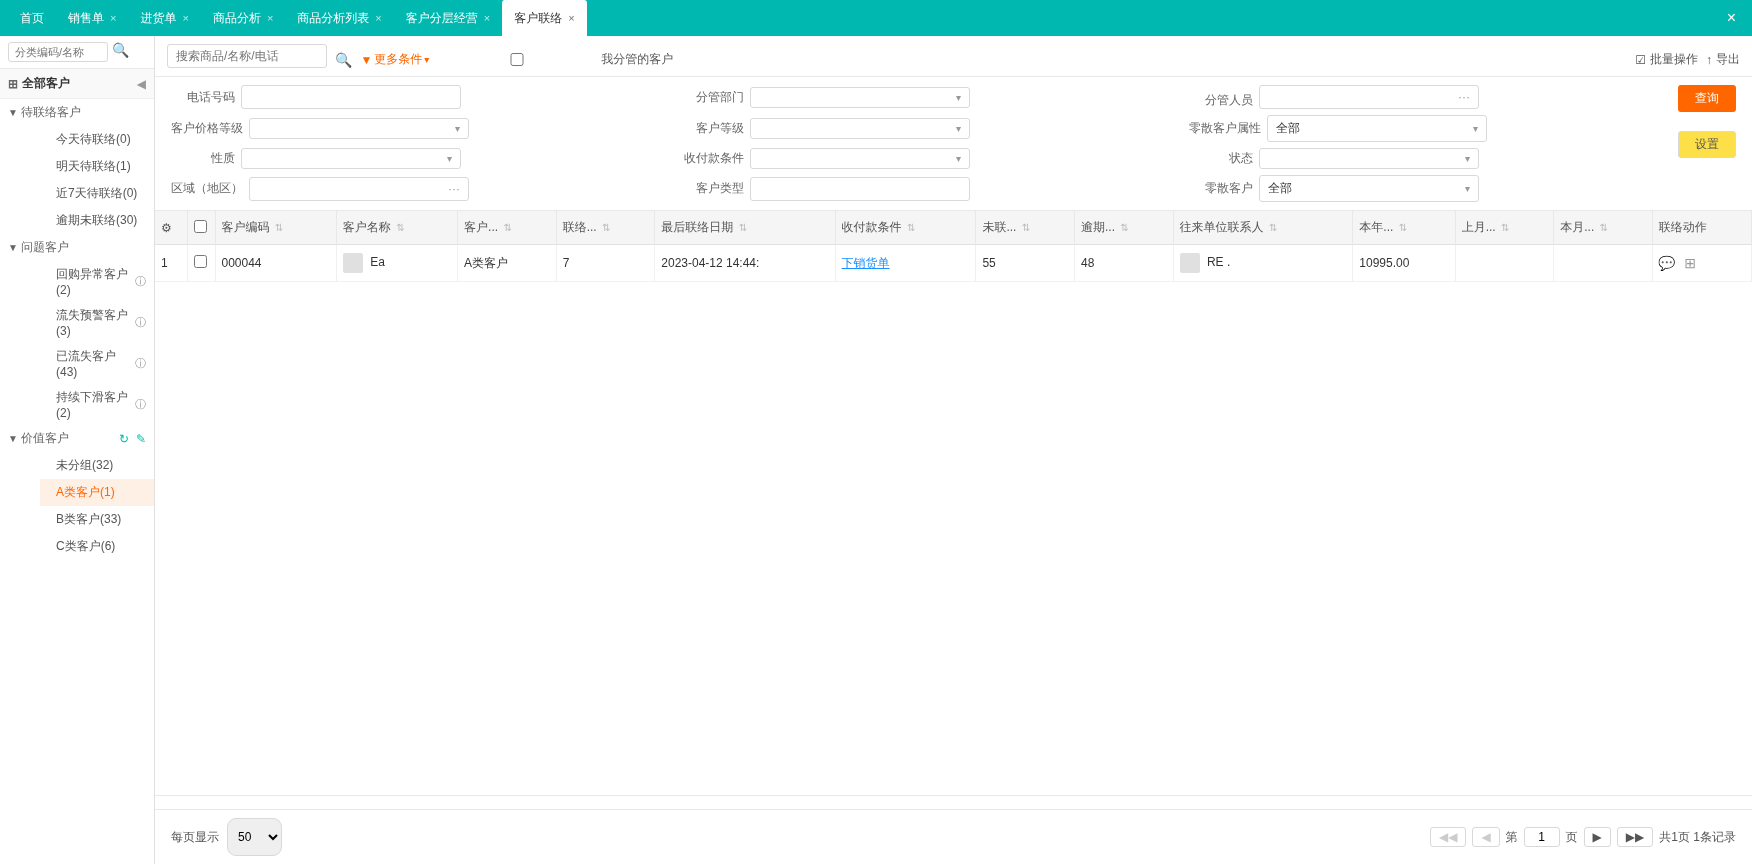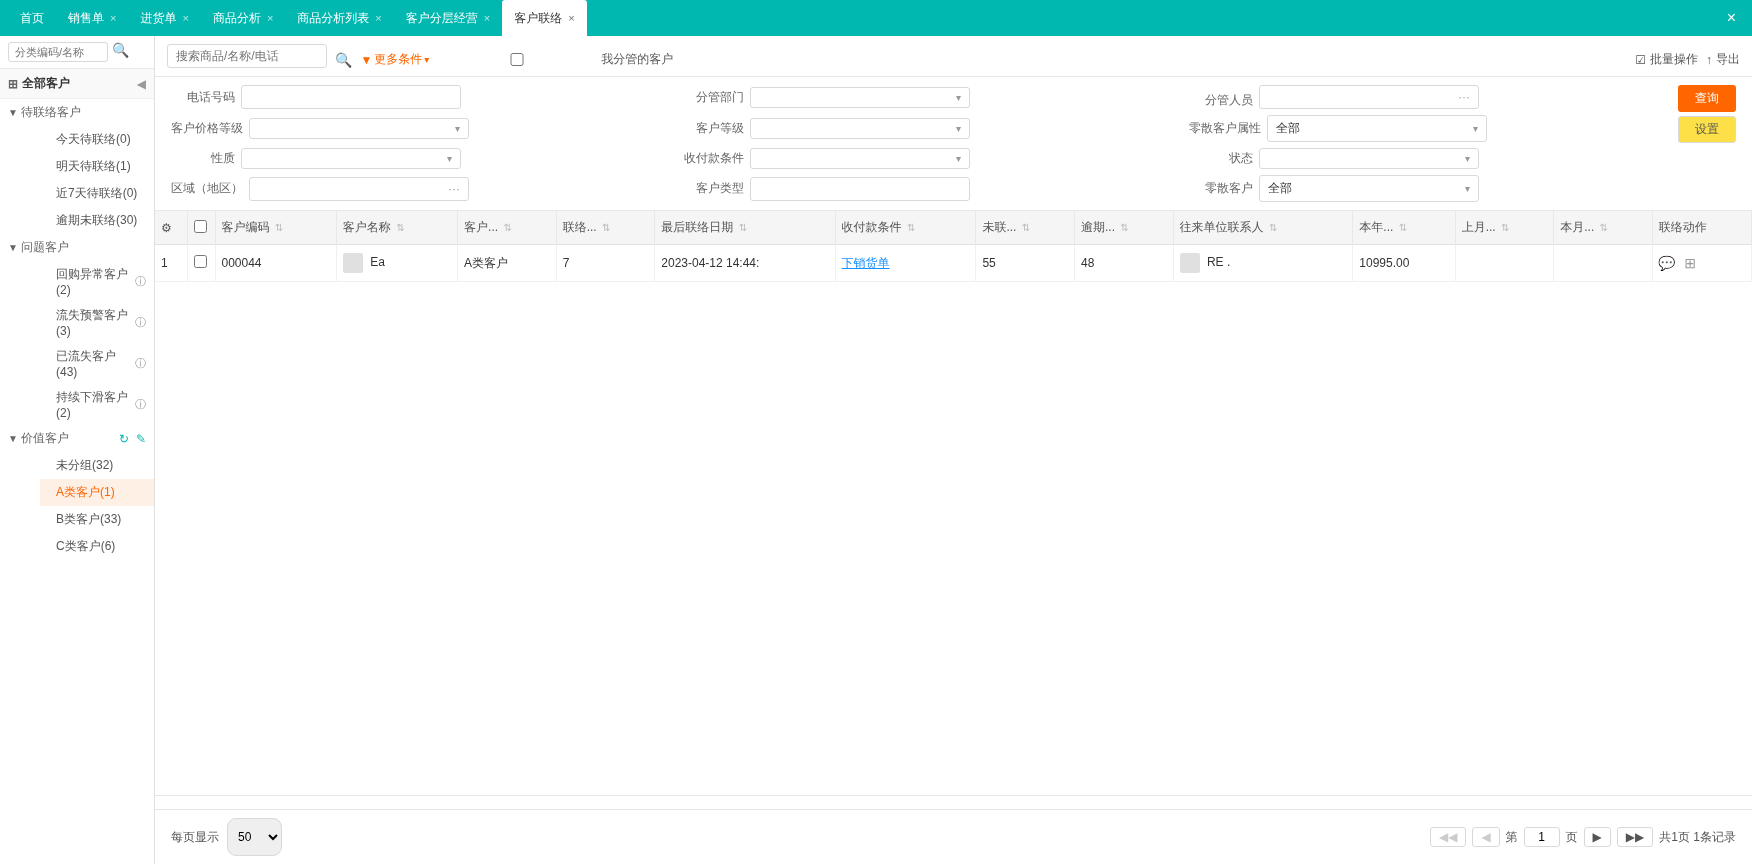--- a/index.html
+++ b/index.html
@@ -241,21 +241,21 @@
       display: flex;
       align-items: center;
       justify-content: space-between;
       cursor: pointer;
     }
     .filter-select .chevron { color: #999; font-size: 10px; }
     .filter-select .dots { color: #999; font-size: 12px; }
     .filter-actions {
       display: flex;
       flex-direction: column;
-      gap: 4px;
+      gap: 19px;
       padding-left: 12px;
       align-self: flex-start;
     }
     .btn-query {
       background: #ff6600;
       color: white;
       border: none;
       border-radius: 3px;
       padding: 5px 16px;
       cursor: pointer;

